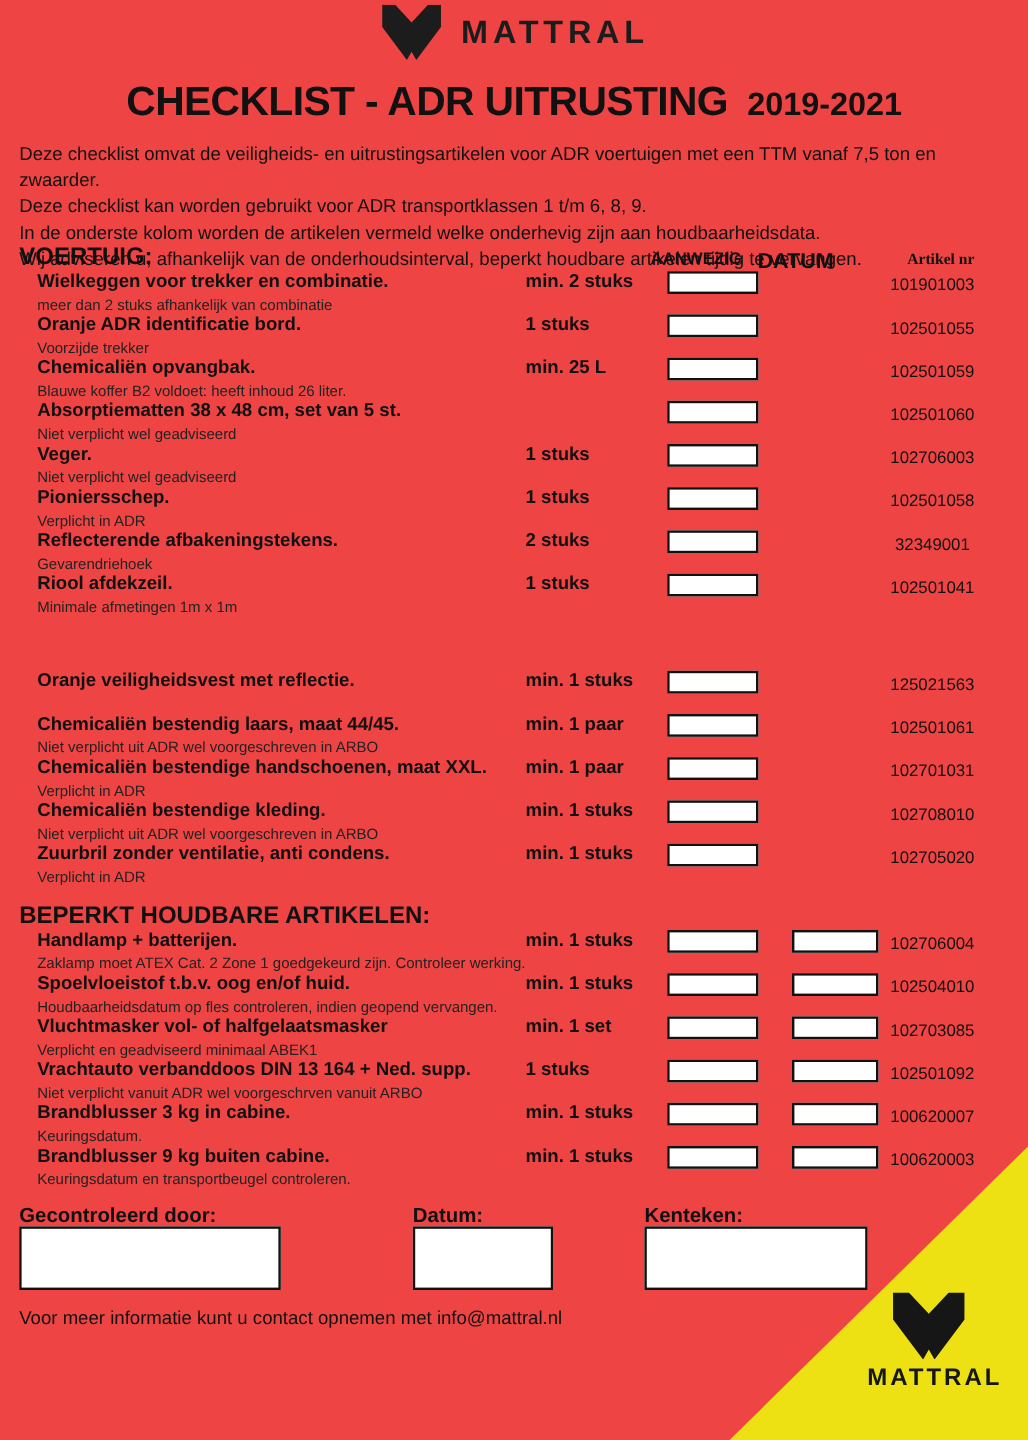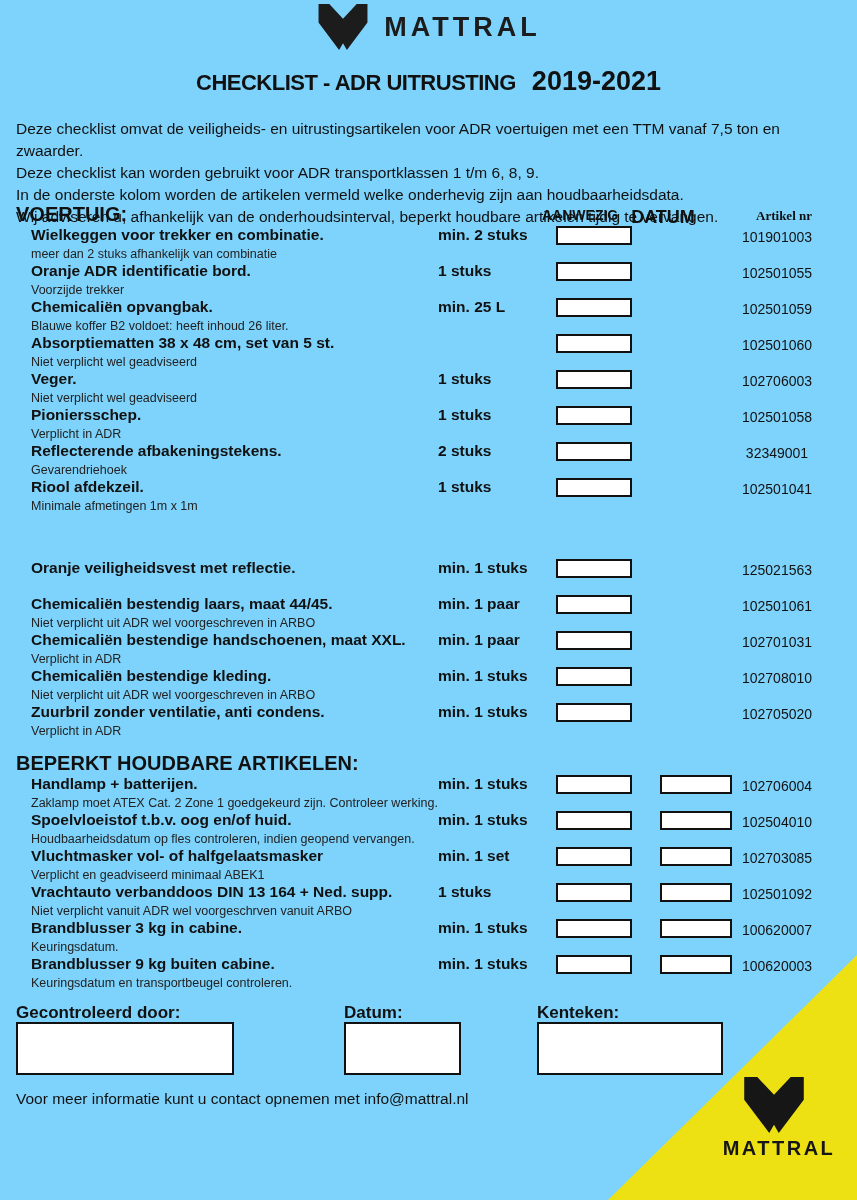--- a/index.html
+++ b/index.html
@@ -1,27 +1,27 @@
 <!DOCTYPE html>
 <html><head>
 <meta charset="utf-8">
 <style>
   * { margin:0; padding:0; box-sizing:border-box; }
   html,body { background:#ffffff; }
   body { font-family:"Liberation Sans", sans-serif; color:#111; }
-  .page { position:relative; width:857px; height:1200px; background:#7dd3fc; overflow:hidden; }
+  .page { position:relative; width:857px; height:1200px; background:#ef4444; overflow:hidden; }
 
   
   .brand-header { position:absolute; top:4px; left:0; width:100%; display:flex; justify-content:center; align-items:center; gap:14px; }
   .brand-header svg { width:54px; height:46px; }
   .brand-word { font-size:27px; font-weight:800; letter-spacing:4px; color:#1c1c1c; }
 
   
   .title-row { position:absolute; top:66px; left:0; width:100%; display:flex; justify-content:center; align-items:baseline; gap:16px; }
-  .title-main { font-size:22px; font-weight:800; letter-spacing:-0.5px; color:#111; }
+  .title-main { font-size:34px; font-weight:800; letter-spacing:-0.5px; color:#111; }
   .title-years { font-size:27px; font-weight:800; color:#111; }
 
   
   .intro { position:absolute; top:118px; left:16px; width:820px; }
   .intro p { font-size:15.5px; line-height:22px; color:#111; }
 
   
   .section-heading { position:absolute; left:16px; font-size:20px; font-weight:800; color:#111; }
   .col-headers { position:absolute; left:0; top:0; width:853px; height:20px; }
   .col-aanwezig { position:absolute; left:542px; top:4px; width:76px; text-align:center; font-size:14px; font-weight:800; }

